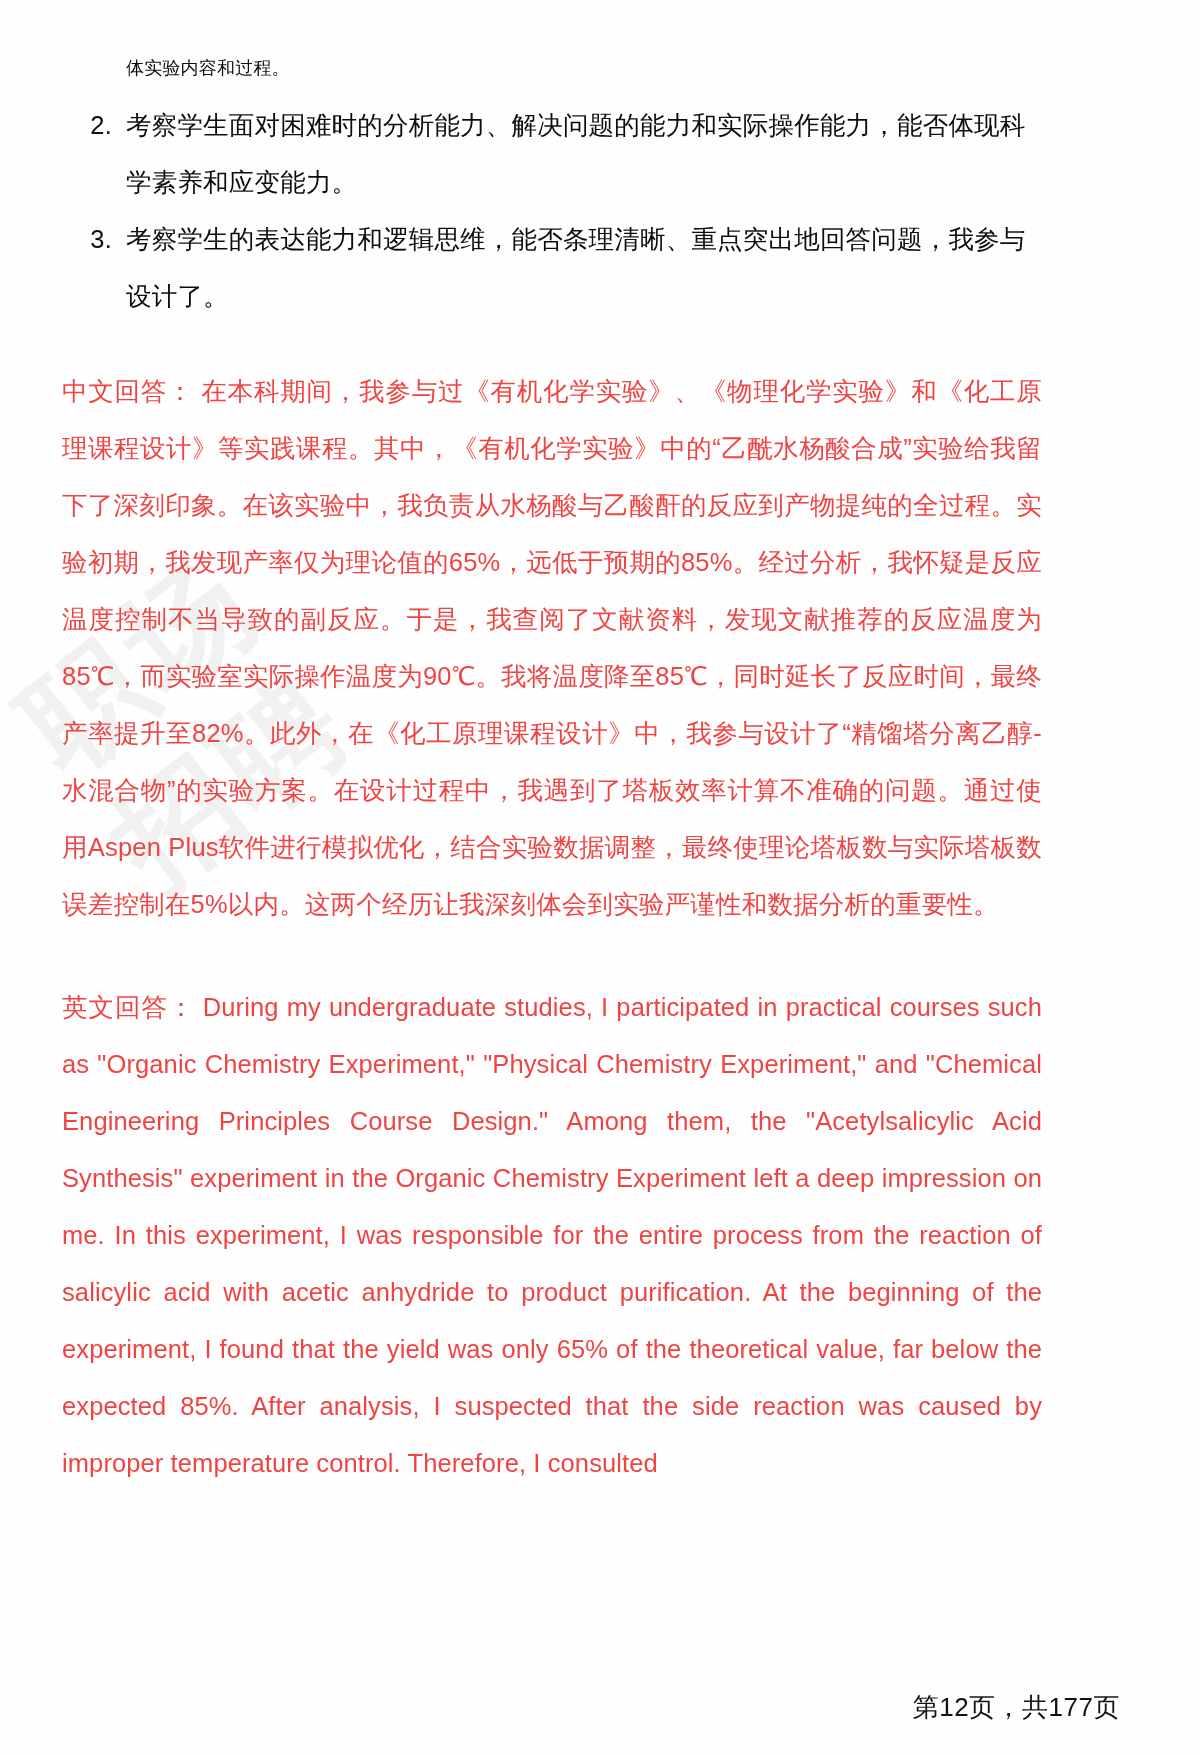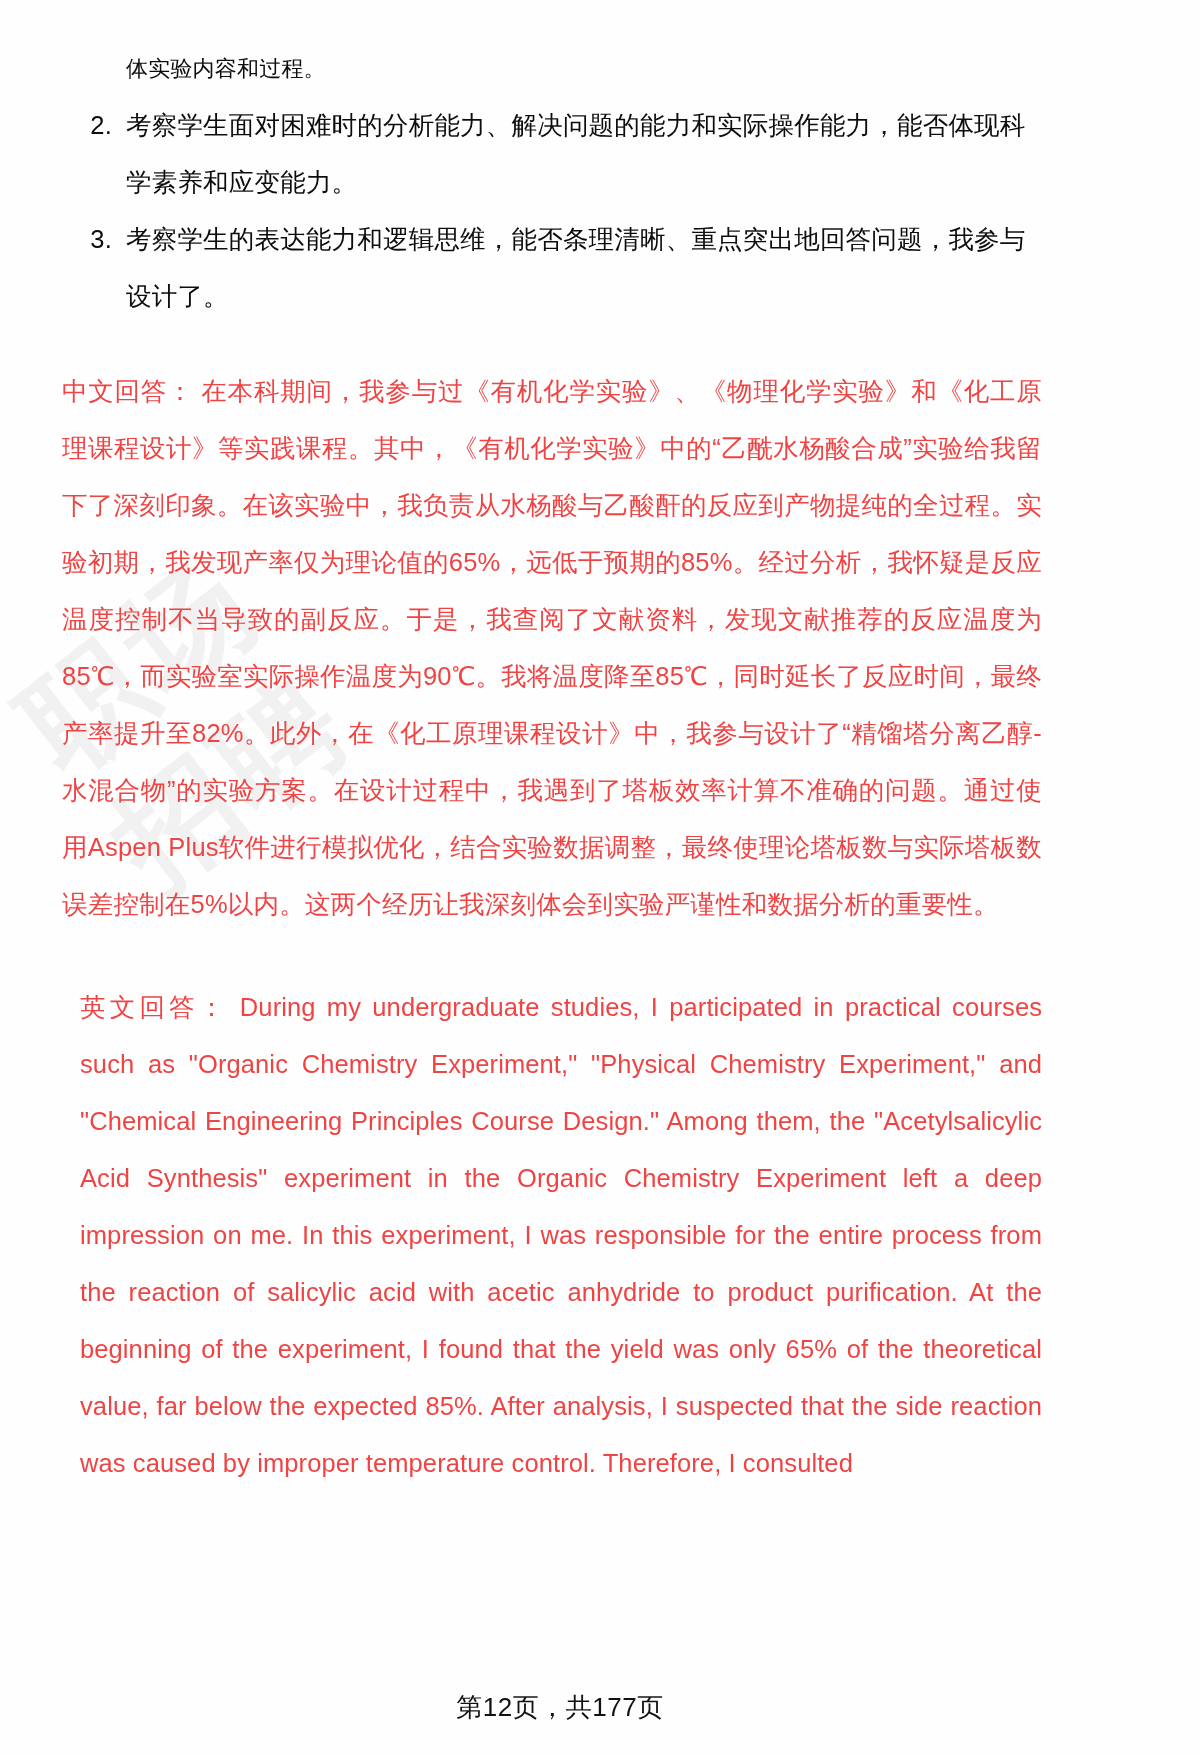--- a/index.html
+++ b/index.html
@@ -36,51 +36,50 @@
     width: 50px;
     text-align: right;
     padding-right: 14px;
     flex: 0 0 auto;
     font-size: 25.5px;
   }
   .list-text {
     flex: 1 1 auto;
   }
   .cont-line {
-    font-size: 22px;
+    font-size: 18px;
     line-height: 57px;
     color: #0d0d0d;
     padding-left: 64px;
     letter-spacing: 0.2px;
   }
   .para {
     font-size: 25.5px;
     line-height: 57px;
     color: #ef4444;
     letter-spacing: 0.2px;
     text-align: justify;
     text-justify: inter-ideograph;
   }
   .para-cn {
     margin-top: 38px;
   }
   .para-en {
     margin-top: 46px;
     letter-spacing: 0.1px;
-    margin-left: 18px;
   }
   .label {
     white-space: nowrap;
   }
   .footer {
     position: absolute;
     bottom: 30px;
     left: 0;
     width: 1120px;
-    text-align: center;
+    text-align: right;
     font-size: 26px;
     color: #111;
     letter-spacing: 0.5px;
   }
   .watermark {
     position: absolute;
     left: 170px;
     top: 380px;
     width: 700px;
     height: 820px;

